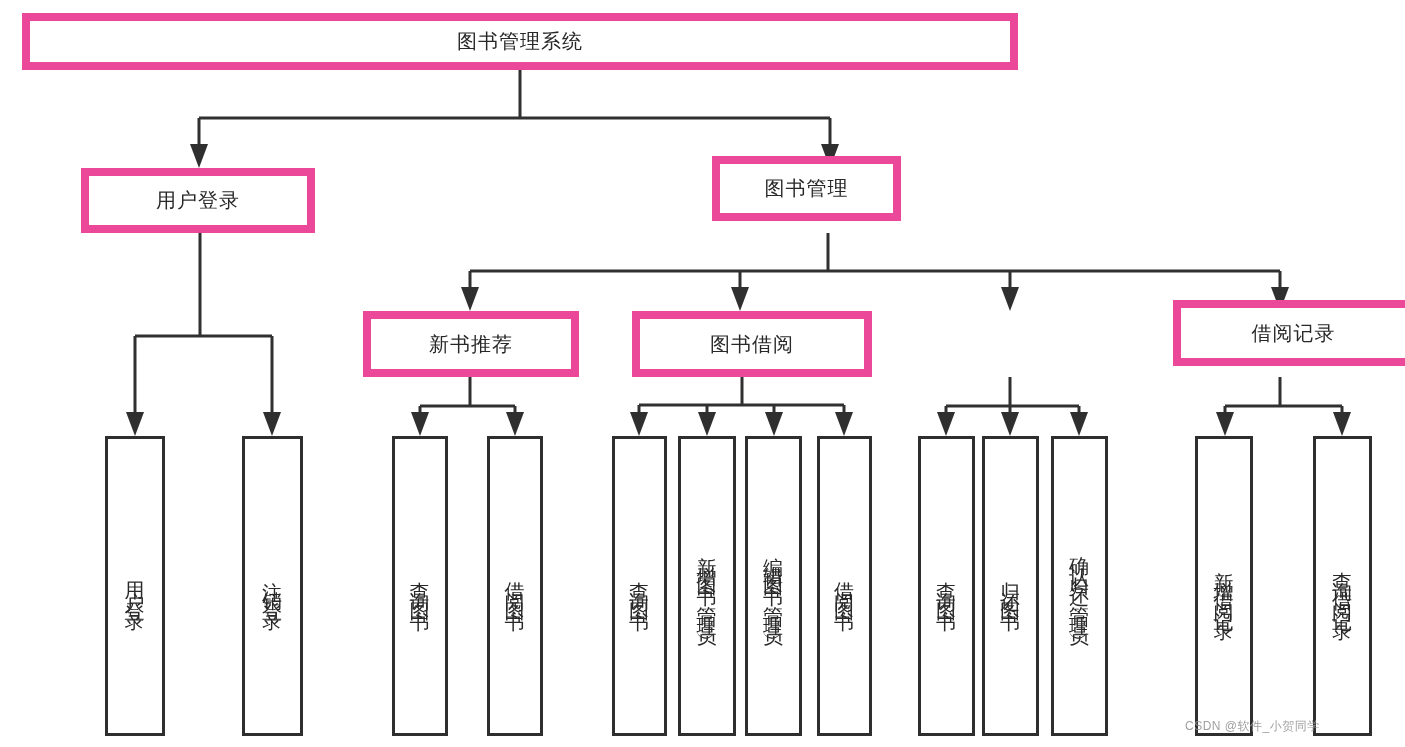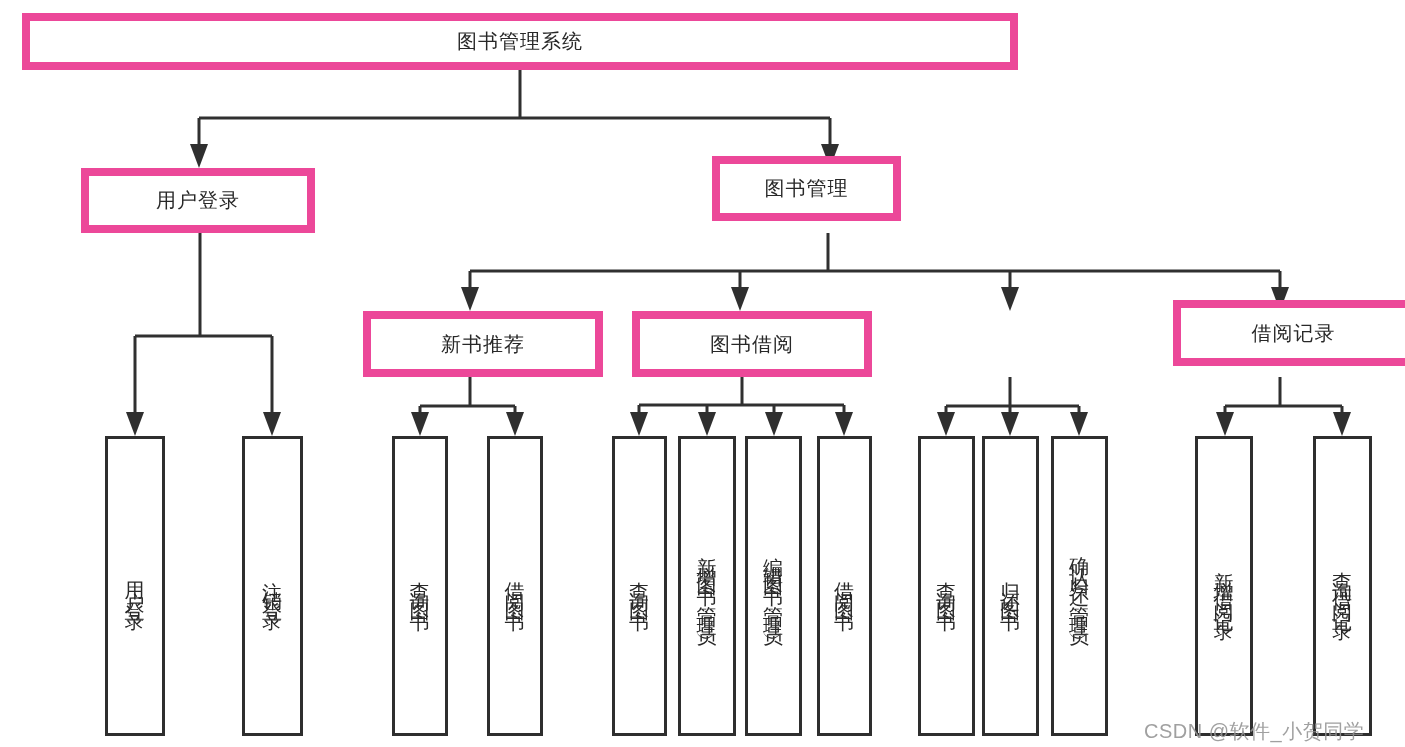--- a/index.html
+++ b/index.html
@@ -23,41 +23,41 @@
     position:absolute;box-sizing:border-box;top:436px;height:300px;
     border:3px solid #2e2e2e;background:#ffffff;
     writing-mode:vertical-rl;text-orientation:mixed;
     display:flex;align-items:center;justify-content:center;
     font-size:20px;color:#282828;letter-spacing:10px;line-height:1;
   }
   
   .p-root   {left:22px;  top:13px;  width:996px; height:57px;}
   .p-login  {left:81px;  top:168px; width:234px; height:65px;}
   .p-mgmt   {left:712px; top:156px; width:189px; height:65px;}
-  .p-new    {left:363px; top:311px; width:240px; height:66px;}
+  .p-new    {left:363px; top:311px; width:216px; height:66px;}
   .p-borrow {left:632px; top:311px; width:240px; height:66px;}
   .p-current{left:903px; top:311px; width:215px; height:66px;}
   .p-records{left:1173px;top:300px; width:241px; height:66px;}
   
   .p-l1 {left:105px; width:60px;}
   .p-l2 {left:242px; width:61px;}
   .p-l3 {left:392px; width:56px;}
   .p-l4 {left:487px; width:56px;}
   .p-l5 {left:612px; width:55px;}
   .p-l6 {left:678px; width:58px;}
   .p-l7 {left:745px; width:57px;}
   .p-l8 {left:817px; width:55px;}
   .p-l9 {left:918px; width:57px;}
   .p-l10{left:982px; width:57px;}
   .p-l11{left:1051px;width:57px;}
   .p-l12{left:1195px;width:58px;}
   .p-l13{left:1313px;width:59px;}
   .watermark{
-    position:absolute;left:1144px;top:718px;
-    font-size:20px;color:rgba(150,150,150,0.9);
+    position:absolute;left:1185px;top:718px;
+    font-size:12px;color:rgba(150,150,150,0.9);
     letter-spacing:0.5px;white-space:nowrap;
   }
 </style>
 </head>
 <body>
 
 <div class="stage">
 
   <svg class="wires" viewBox="0 0 1405 747" xmlns="http://www.w3.org/2000/svg">
 

